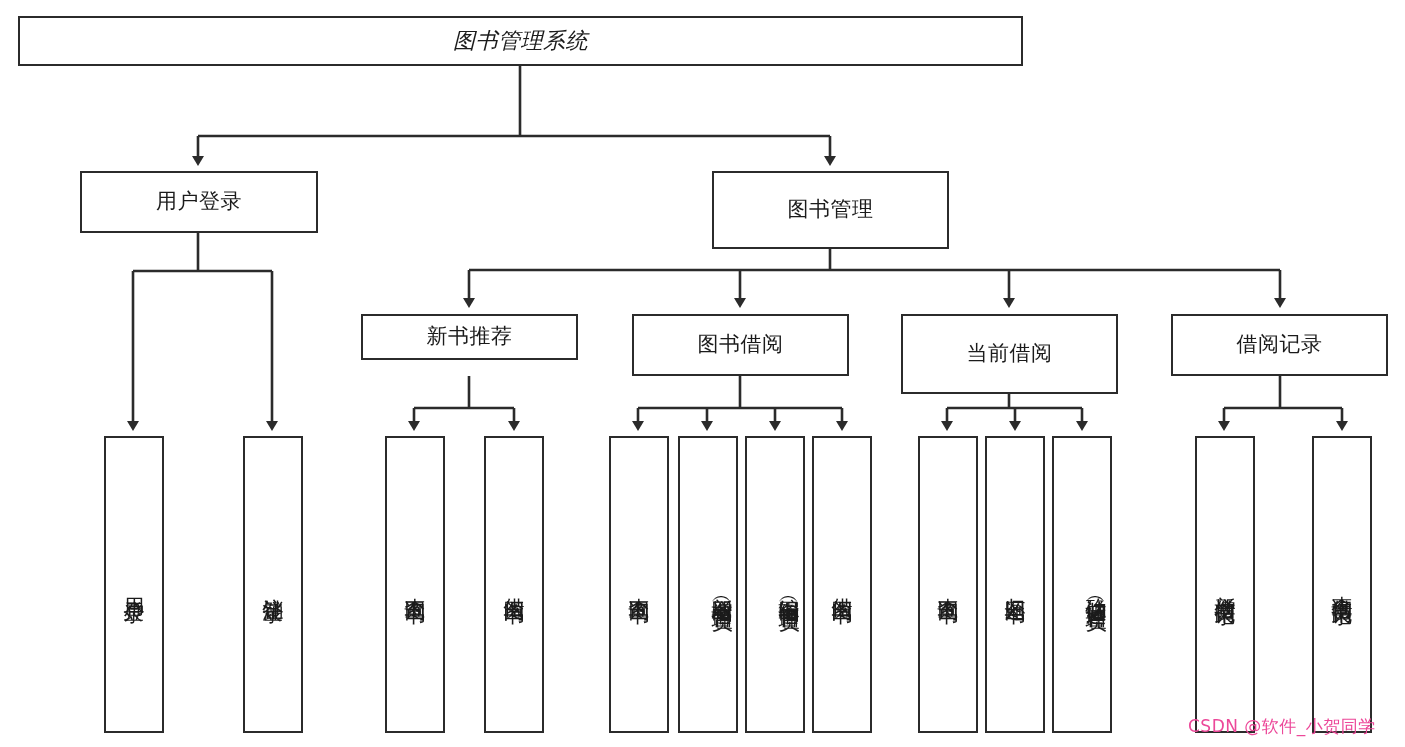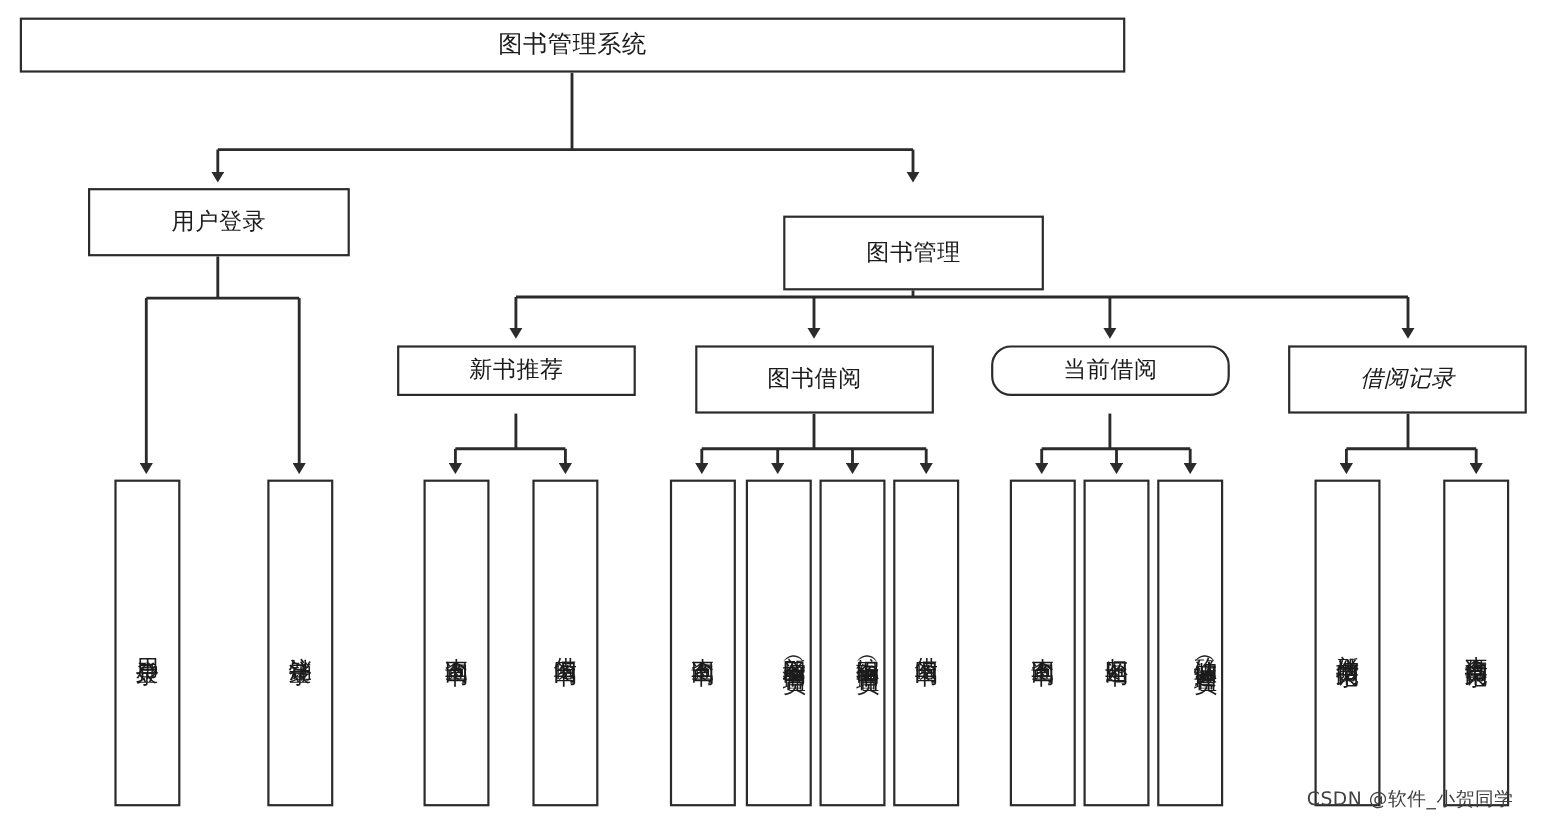--- a/index.html
+++ b/index.html
@@ -35,38 +35,39 @@
     justify-content: center;
     text-align: center;
   }
   .node.h {
     font-size: 21px;
     line-height: 1.1;
     letter-spacing: 0.5px;
   }
   .node.root {
     font-size: 22px;
+    font-style: italic;
   }
   .node.v {
     writing-mode: vertical-rl;
     text-orientation: upright;
     font-size: 21px;
     letter-spacing: 2px;
     align-items: flex-start;
     justify-content: center;
     padding-top: 10px;
   }
   .node.v.mid {
     align-items: center;
     padding-top: 0;
   }
   .watermark {
     position: absolute;
     font-size: 17px;
-    color: #404040;
+    color: #ec4899;
     letter-spacing: 0.5px;
     white-space: nowrap;
     user-select: none;
   }
 </style>
 </head>
 <body>
 
 <div id="canvas">
 
@@ -121,37 +122,37 @@
   </svg>
 
   <div class="node h root" style="left:18px; top:16px; width:1005px; height:50px;">
     <span>图书管理系统</span>
   </div>
 
   <div class="node h" style="left:80px; top:171px; width:238px; height:62px;">
     <span>用户登录</span>
   </div>
 
-  <div class="node h" style="left:712px; top:171px; width:237px; height:68px;margin-top:25px;">
+  <div class="node h" style="left:712px; top:171px; width:237px; height:78px;">
     <span>图书管理</span>
   </div>
 
   <div class="node h" style="left:361px; top:314px; width:217px; height:46px;">
     <span>新书推荐</span>
   </div>
 
   <div class="node h" style="left:632px; top:314px; width:217px; height:62px;text-align:center;">
     <span>图书借阅</span>
   </div>
 
-  <div class="node h" style="left:901px; top:314px; width:217px; height:46px;border-radius:18px;">
+  <div class="node h" style="left:901px; top:314px; width:217px; height:80px;">
     <span>当前借阅</span>
   </div>
 
-  <div class="node h" style="left:1171px; top:314px; width:217px; height:62px;font-style:italic;">
+  <div class="node h" style="left:1171px; top:314px; width:217px; height:62px;">
     <span>借阅记录</span>
   </div>
 
   <div class="node v mid" style="left:104px; top:436px; width:60px; height:297px;">
     <span>用户登录</span>
   </div>
 
   <div class="node v mid" style="left:243px; top:436px; width:60px; height:297px;">
     <span>注销登录</span>
   </div>

